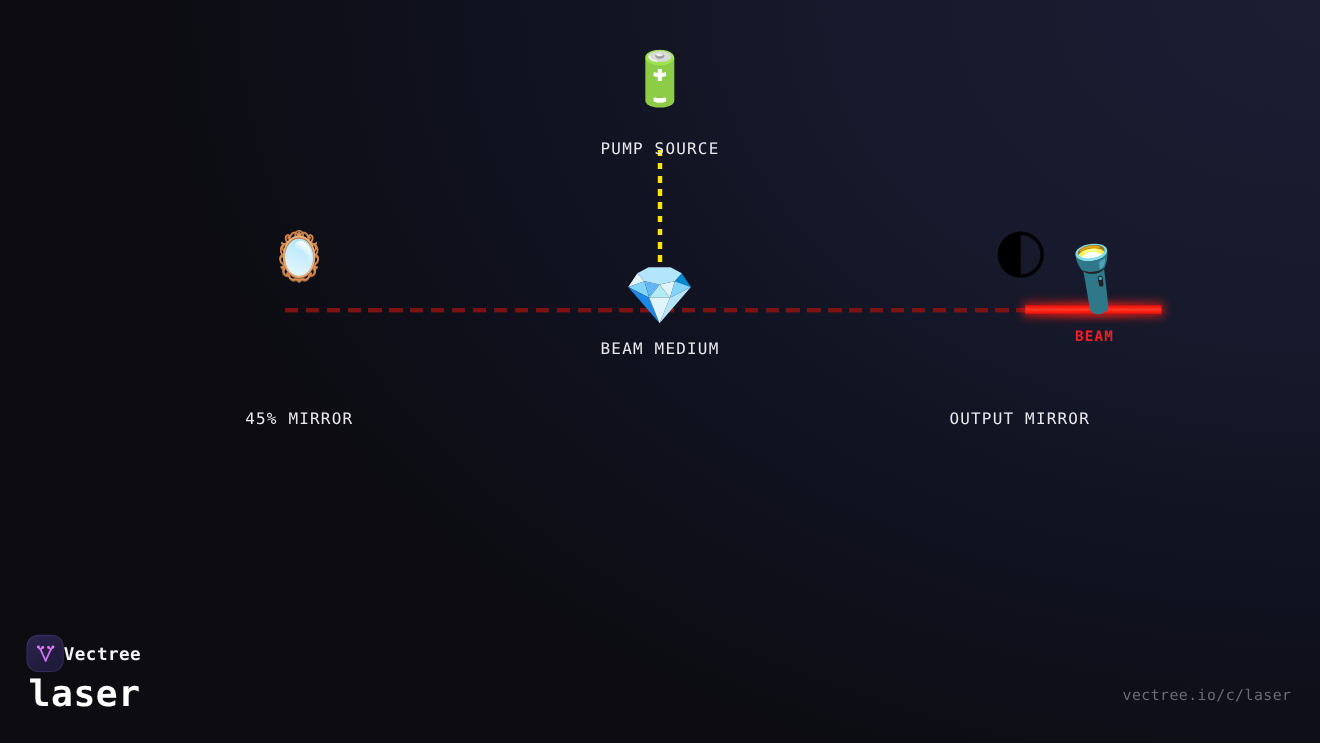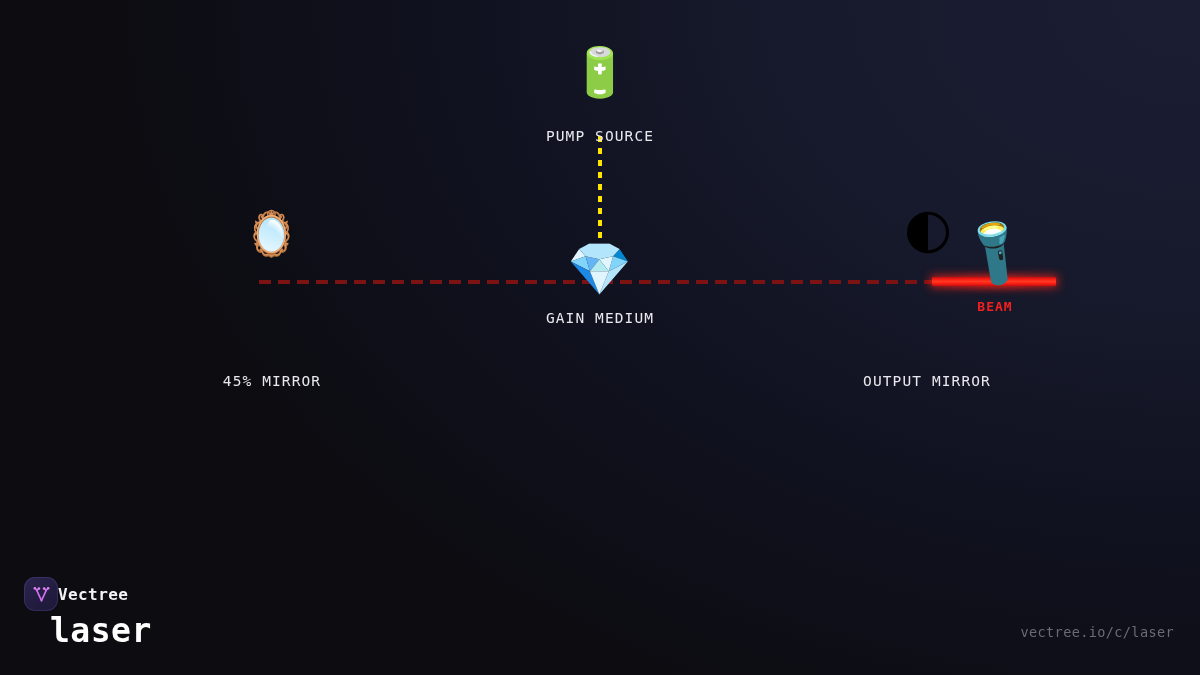--- a/index.html
+++ b/index.html
@@ -126,21 +126,20 @@
   }
   .brand-title {
     position: absolute;
     left: 26px;
     top: 611px;
     color: #ffffff;
     font-family: "DejaVu Sans Mono", "Liberation Mono", monospace;
     font-size: 33px;
     font-weight: bold;
     letter-spacing: 0.5px;
-    margin-left: 24px;
   }
   .footer-url {
     position: absolute;
     right: 26px;
     top: 624px;
     color: #6b6b78;
     font-family: "DejaVu Sans Mono", "Liberation Mono", monospace;
     font-size: 13.5px;
     letter-spacing: 0.4px;
   }
@@ -154,21 +153,21 @@
 
   <div class="pump-line"></div>
 
   <div class="emoji" style="left:600px; top:72px; font-size:48px; transform:translate(-50%,-50%);">🔋</div>
   <div class="comp-label" style="left:600px; top:112px;margin-top:16px;">PUMP SOURCE</div>
 
   <div class="emoji" style="left:272px; top:234px; font-size:44px; transform:translate(-50%,-50%);">🪞</div>
   <div class="comp-label" style="left:272px; top:373px;">45% MIRROR</div>
 
   <div class="emoji" style="left:600px; top:269px; font-size:52px; transform:translate(-50%,-50%);">💎</div>
-  <div class="comp-label" style="left:600px; top:310px;">GAIN MEDIUM</div>
+  <div class="comp-label" style="left:600px; top:310px;">BEAM MEDIUM</div>
 
   <div class="emoji" style="left:928px; top:233px; font-size:48px; transform:translate(-50%,-50%);">🌓</div>
   <div class="comp-label" style="left:927px; top:373px;">OUTPUT MIRROR</div>
 
   <div class="beam-glow"></div>
   <div class="beam-core"></div>
 
   <div class="emoji" style="left:995px; top:252px; font-size:50px; transform:translate(-50%,-50%) rotate(37deg);">🔦</div>
   <div class="beam-label" style="left:995px; top:299px;">BEAM</div>
 

